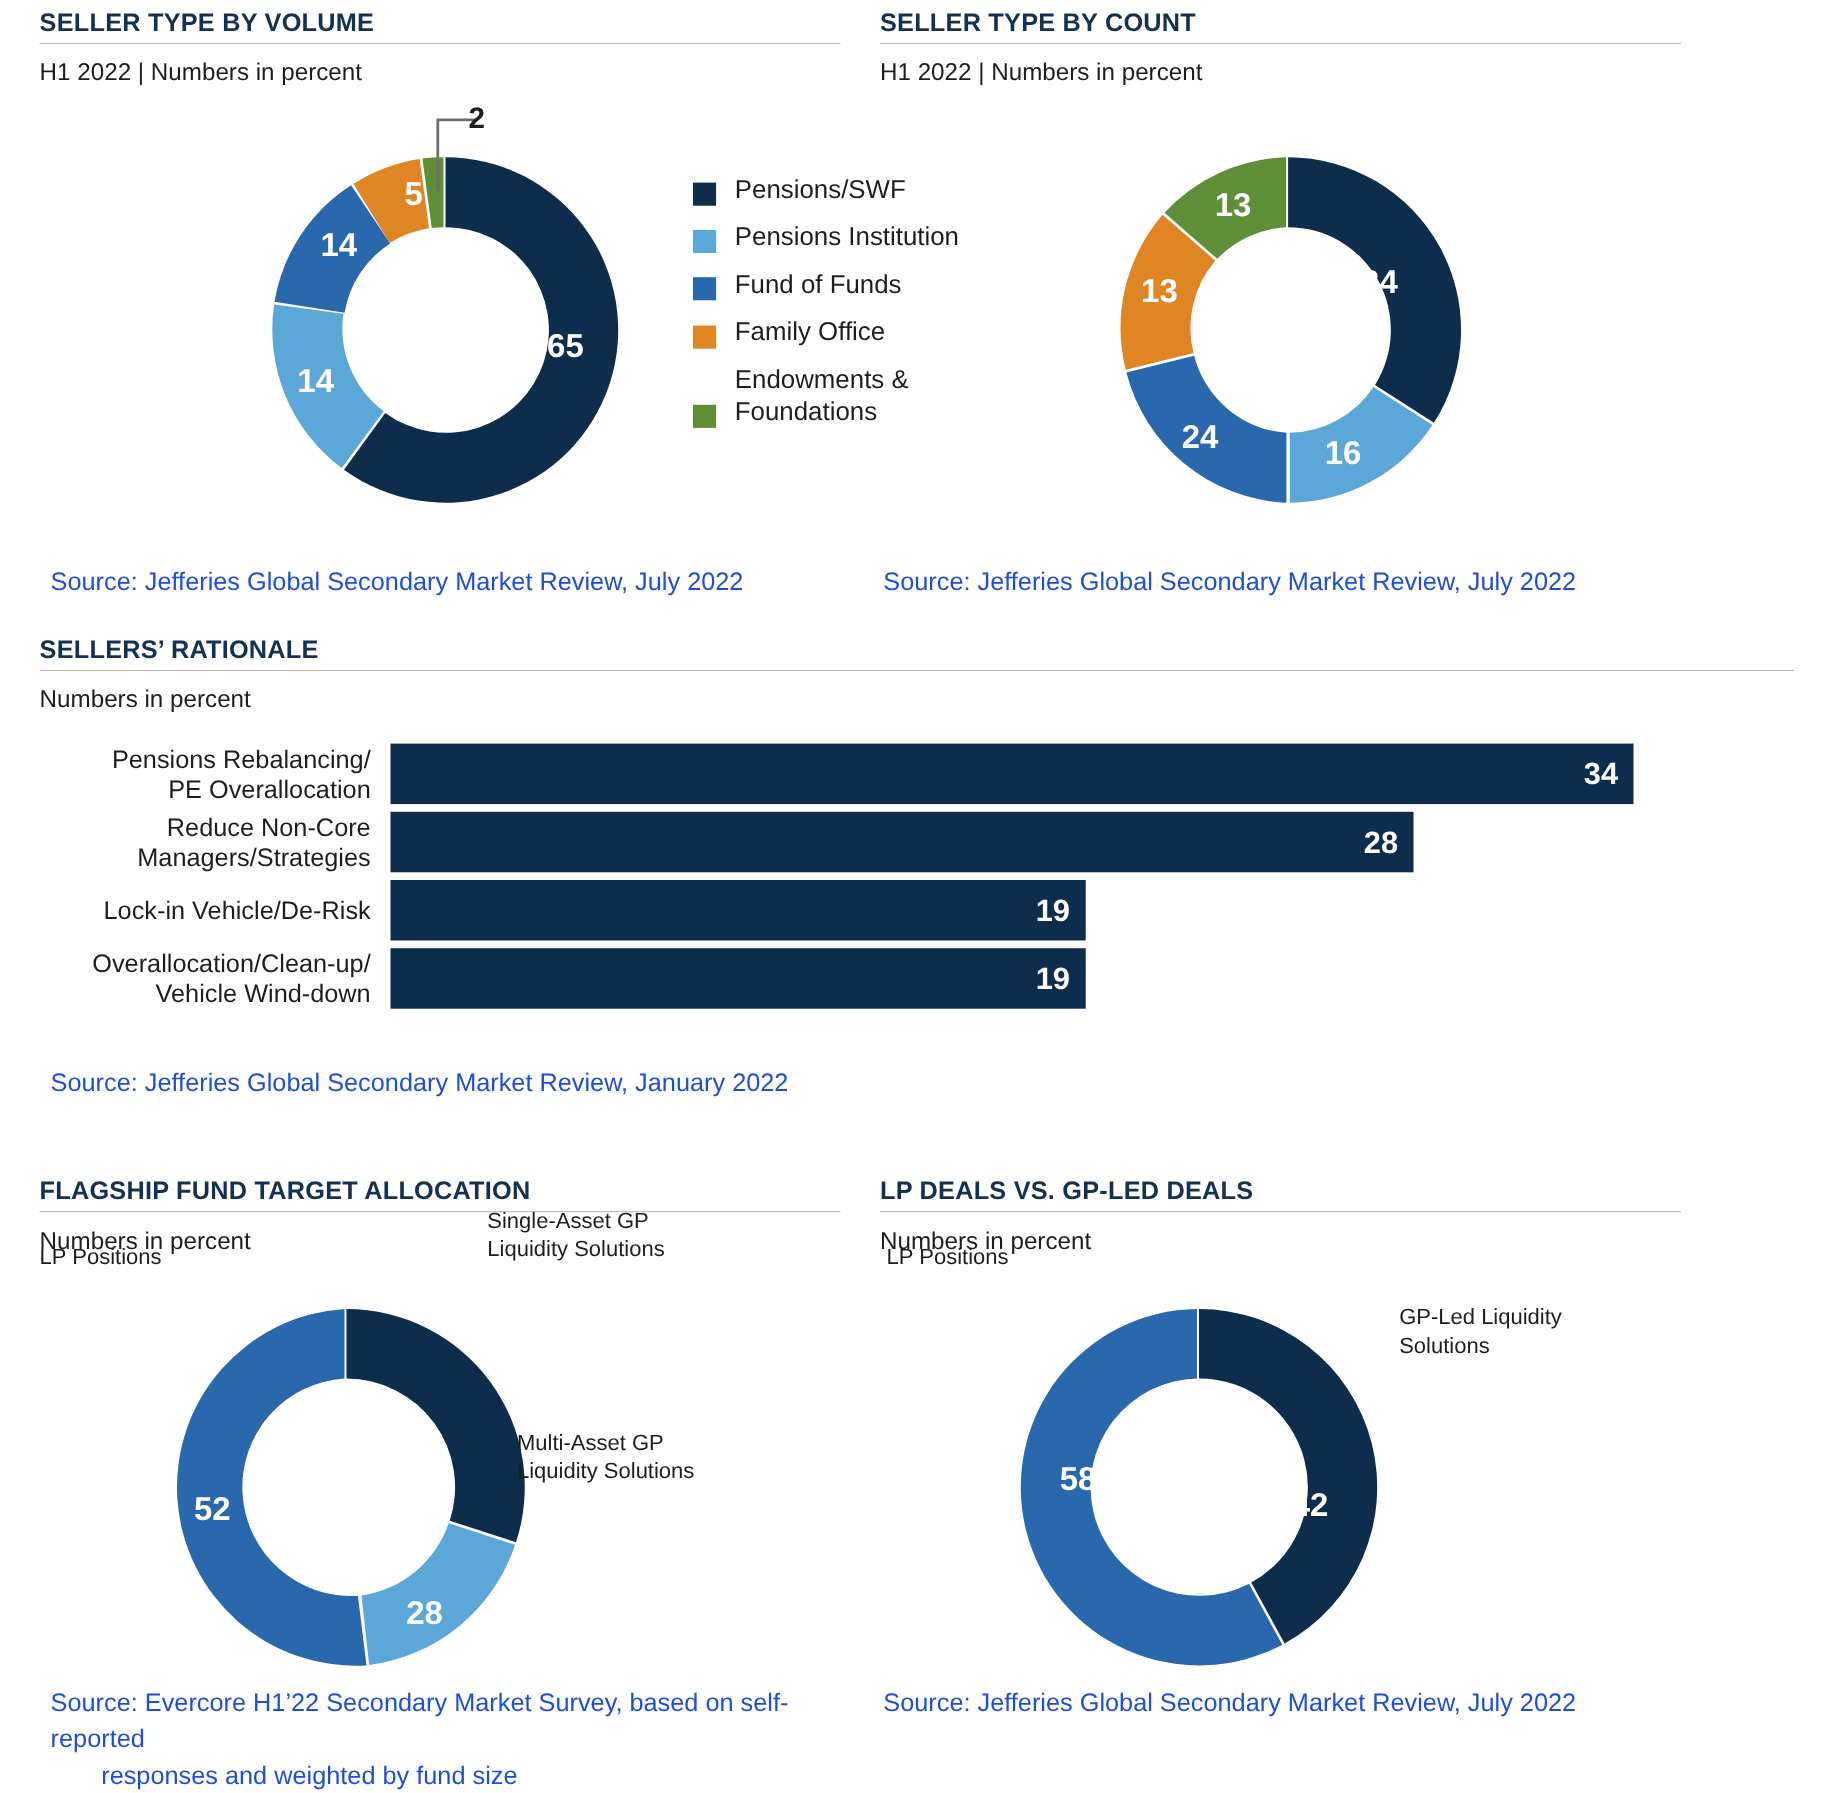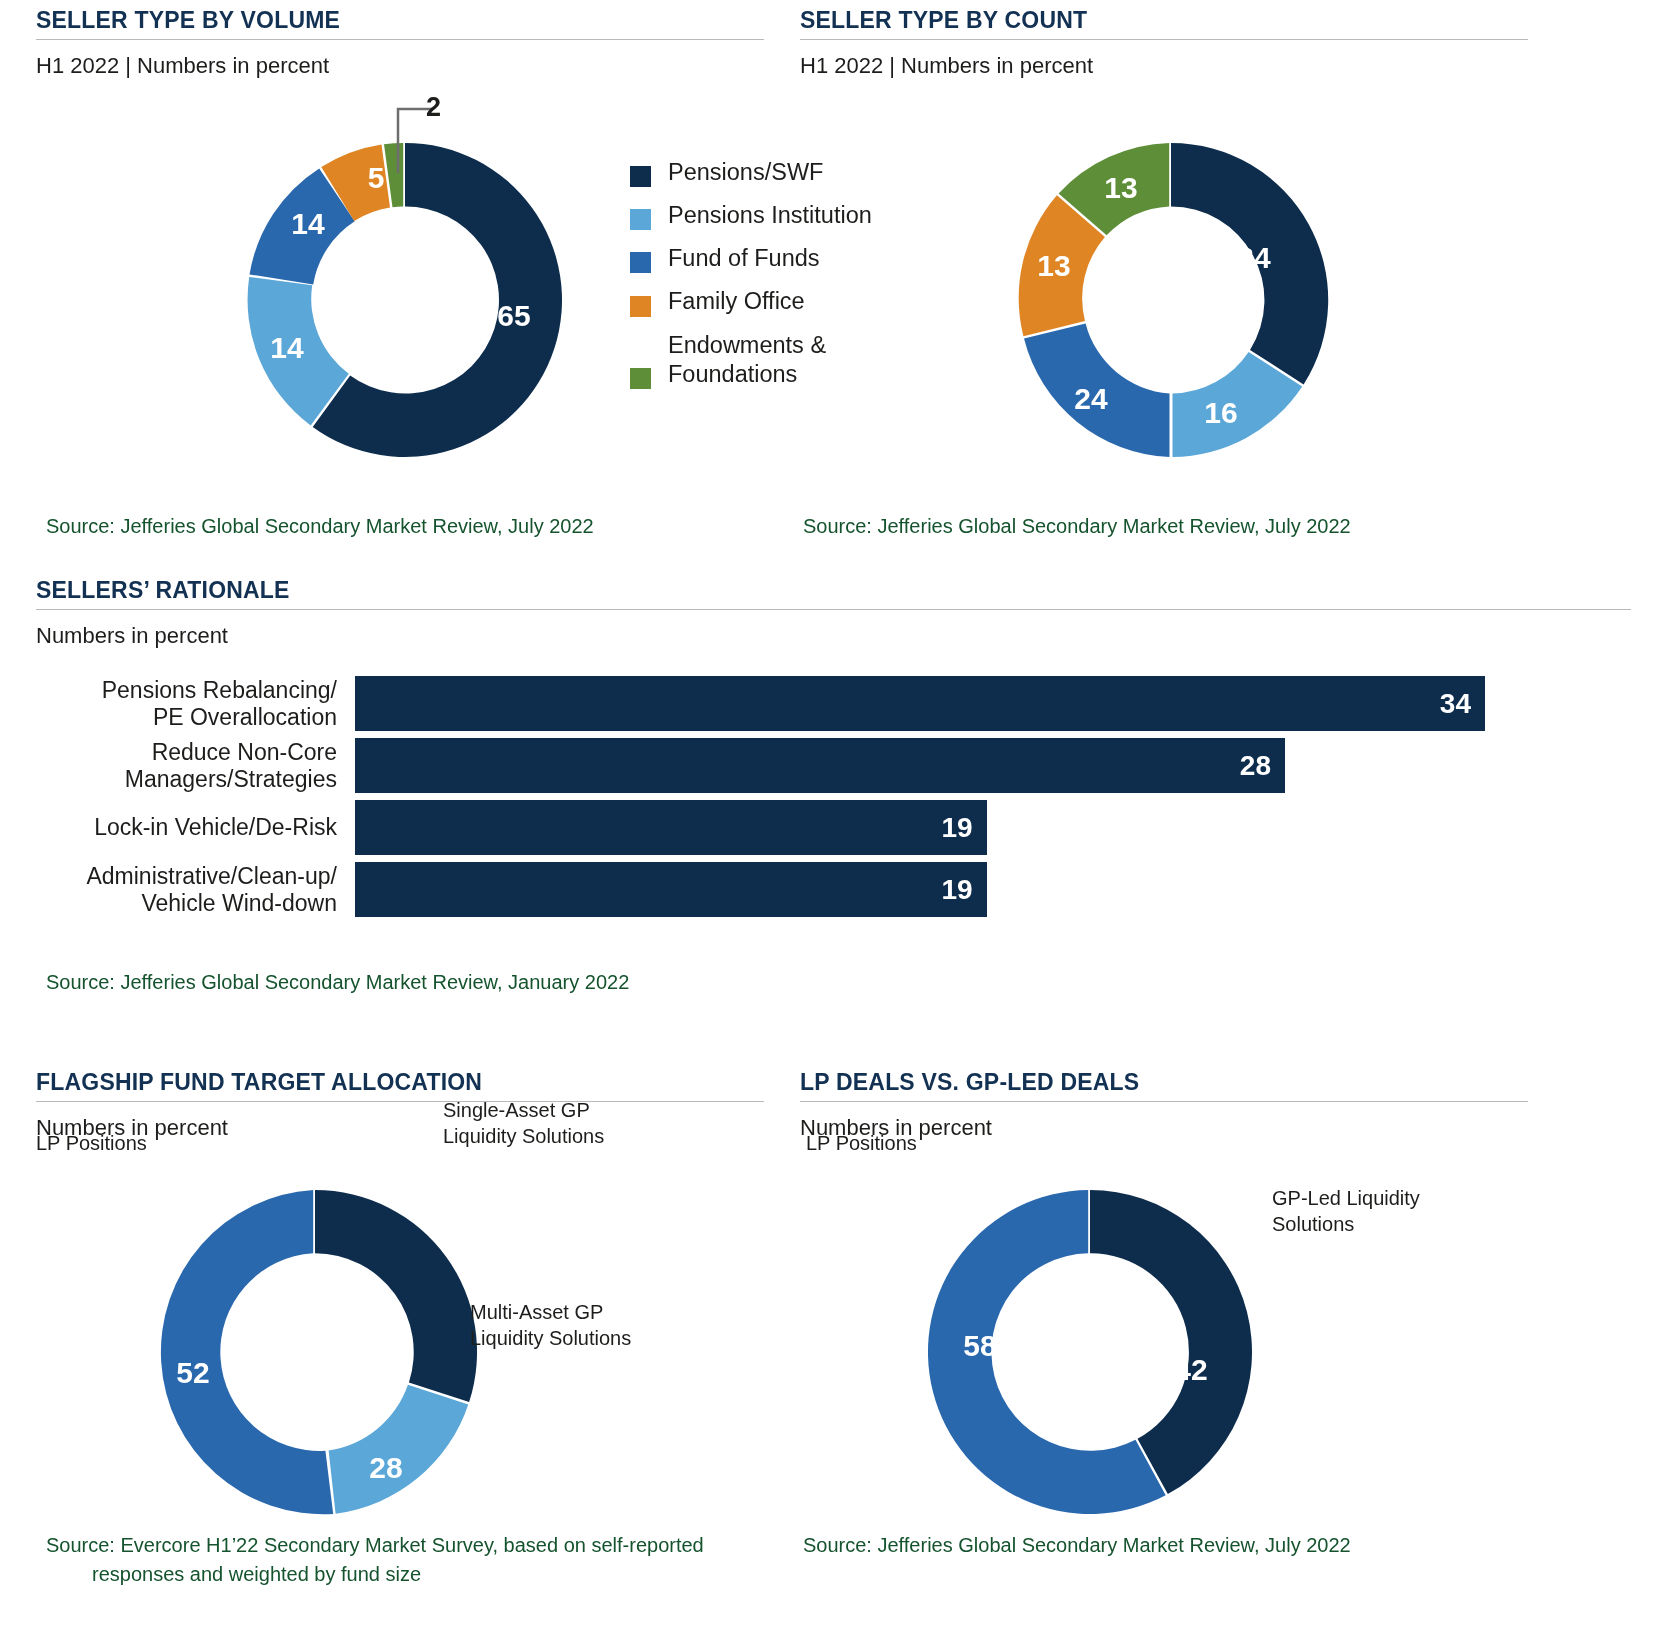--- a/index.html
+++ b/index.html
@@ -32,22 +32,22 @@
     width: 100%;
   }
   .panel-sub {
     font-size: 22px;
     color: #1d1d1b;
     margin-top: 13px;
     line-height: 1.2;
     font-weight: 400;
   }
   .source {
-    font-size: 20px;
-    color: #14532d;
+    font-size: 23px;
+    color: #1d4ed8;
     line-height: 1.45;
     font-weight: 400;
   }
   .source .indent { padding-left: 46px; display: block; }
 
   
   .legend { position: absolute; }
   .legend-row {
     display: flex;
     align-items: flex-end;
@@ -252,21 +252,21 @@
     </div>
     <div class="bar-track">
       <div class="bar-fill" style="width:55.9%;">
         <span class="bar-val">19</span>
       </div>
     </div>
   </div>
 
   <div class="bar-row">
     <div class="bar-cat">
-      <span>Administrative/Clean-up/</span>
+      <span>Overallocation/Clean-up/</span>
       <span>Vehicle Wind-down</span>
     </div>
     <div class="bar-track">
       <div class="bar-fill" style="width:55.9%;">
         <span class="bar-val">19</span>
       </div>
     </div>
   </div>
 </div>
 

